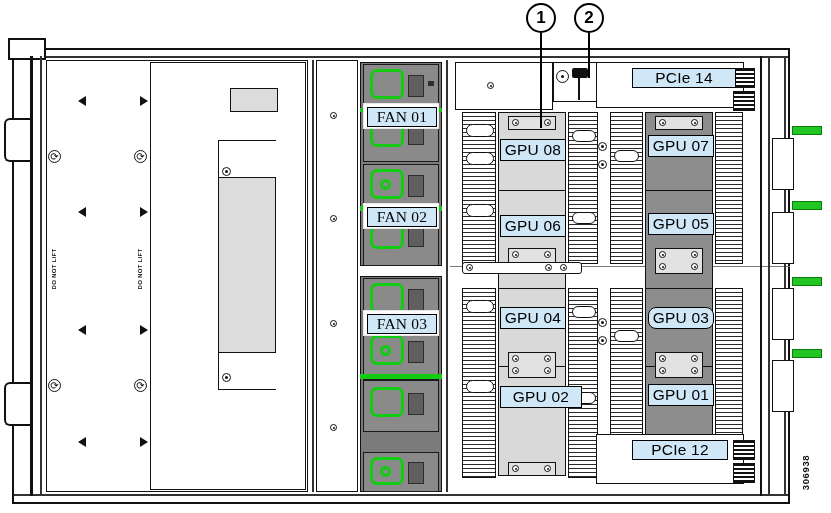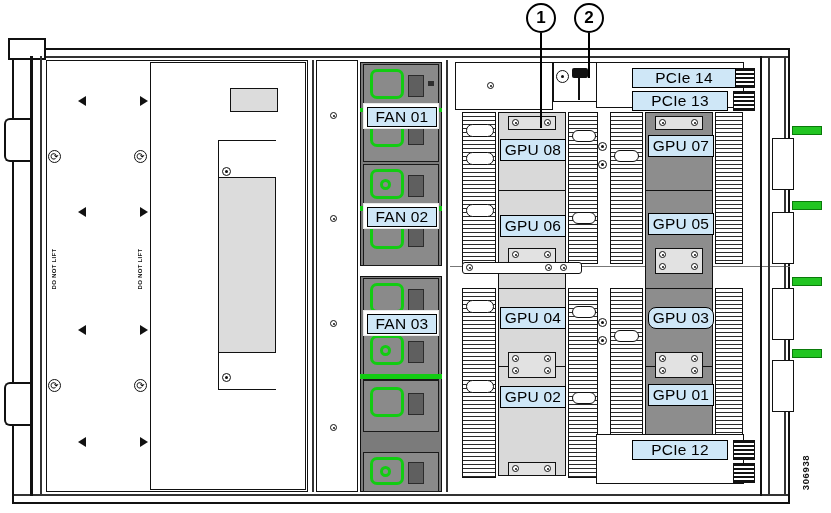--- a/index.html
+++ b/index.html
@@ -17,21 +17,21 @@
   
   .shell-outer{border:2.5px solid #111;background:#ffffff;}
   .shell-line{background:#111;}
   .thin{background:#333;}
   .hair{background:#777;}
 
   
   .lbl{background:#cfe7f7;border:1.6px solid #000;color:#000;
        display:flex;align-items:center;justify-content:center;
        font-size:15.5px;letter-spacing:.2px;z-index:30;white-space:nowrap;}
-  .lbl-fan{font-size:15.5px;}
+  .lbl-fan{font-size:15.5px;font-family:Liberation Serif, serif;}
   .lbl-wrap{background:#ffffff;border:1px solid #e8e8e8;z-index:29;}
 
   
   .fanbay{background:#7b7b7b;border:1.8px solid #111;}
   .fanmod{background:#8a8a8a;border:1.4px solid #1a1a1a;}
   .fangrip{border:3.2px solid #12cc12;border-radius:7px;background:transparent;}
   .fanbar{background:#12cc12;}
   .fanknob{width:11px;height:11px;border-radius:50%;border:3px solid #12cc12;background:#8a8a8a;}
   .fanvane{background:#5f5f5f;border:1px solid #2c2c2c;}
   .fandark{background:#2e2e2e;}
@@ -282,21 +282,21 @@
 
   <div class="abs lbl" style="left:500px;top:139px;width:66px;height:22px;">
       <span>GPU 08</span>
     </div>
   <div class="abs lbl" style="left:500px;top:215px;width:66px;height:22px;">
       <span>GPU 06</span>
     </div>
   <div class="abs lbl" style="left:500px;top:307px;width:66px;height:22px;">
       <span>GPU 04</span>
     </div>
-  <div class="abs lbl" style="left:500px;top:386px;width:66px;height:22px;">
+  <div class="abs lbl" style="left:500px;top:386px;width:82px;height:22px;">
       <span>GPU 02</span>
     </div>
 
   <div class="abs lbl" style="left:648px;top:135px;width:66px;height:22px;">
       <span>GPU 07</span>
     </div>
   <div class="abs lbl" style="left:648px;top:213px;width:66px;height:22px;">
       <span>GPU 05</span>
     </div>
   <div class="abs lbl" style="left:648px;top:307px;width:66px;height:22px;border-radius:8px;">
@@ -308,23 +308,20 @@
 
   <div class="abs riser" style="left:462px;top:262px;width:120px;height:12px;border-radius:3px;"></div>
   <div class="abs screw-sm screw" style="left:466px;top:264px;"></div>
   <div class="abs screw-sm screw" style="left:545px;top:264px;"></div>
   <div class="abs screw-sm screw" style="left:560px;top:264px;"></div>
 
   <div class="abs riser" style="left:596px;top:62px;width:148px;height:46px;"></div>
   <div class="abs lbl" style="left:632px;top:68px;width:104px;height:20px;">
       <span>PCIe 14</span>
     </div>
-  <div class="abs lbl" style="left:632px;top:91px;width:96px;height:20px;">
-      <span>PCIe 13</span>
-    </div>
   <div class="abs conn-stack" style="left:733px;top:68px;width:22px;height:20px;"></div>
   <div class="abs conn-stack" style="left:733px;top:91px;width:22px;height:20px;"></div>
 
   <div class="abs riser" style="left:596px;top:434px;width:148px;height:50px;"></div>
   <div class="abs lbl" style="left:632px;top:440px;width:96px;height:20px;">
       <span>PCIe 12</span>
     </div>
   <div class="abs conn-stack" style="left:733px;top:440px;width:22px;height:20px;"></div>
   <div class="abs conn-stack" style="left:733px;top:463px;width:22px;height:20px;"></div>
 

